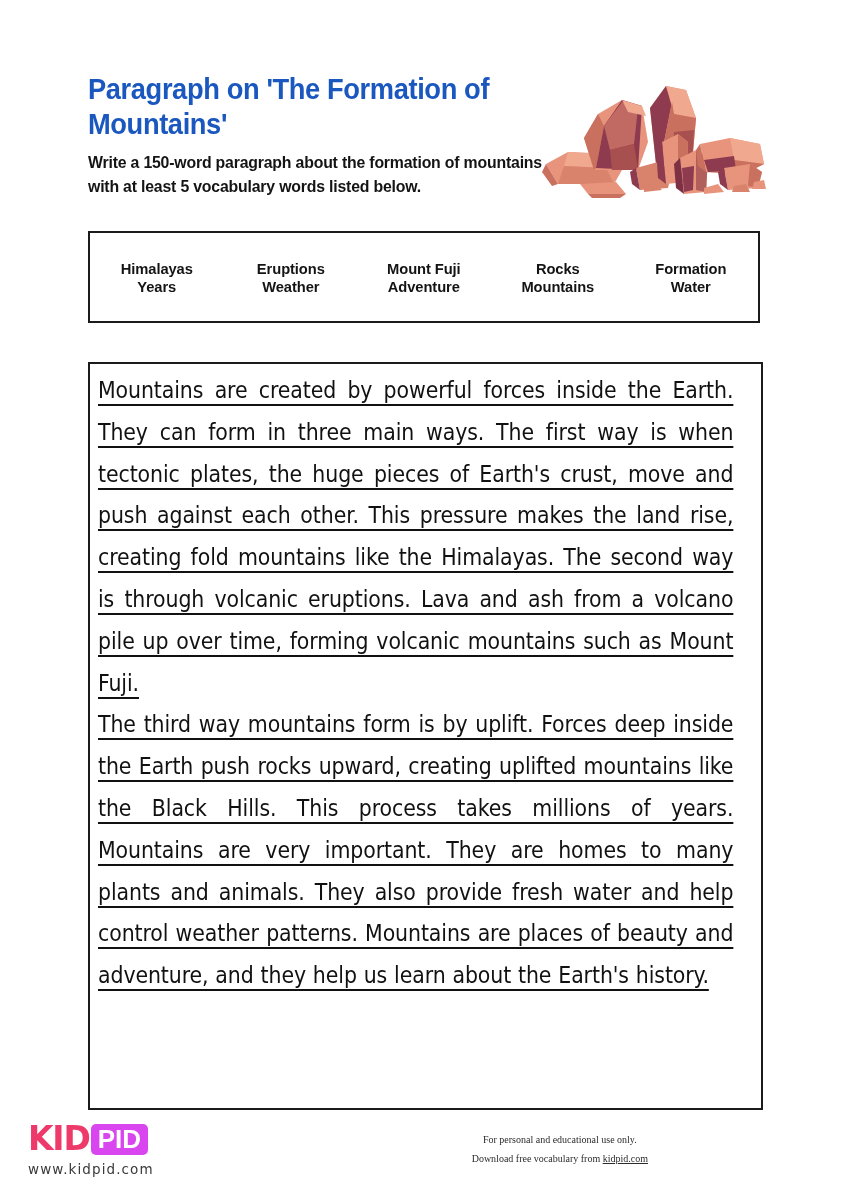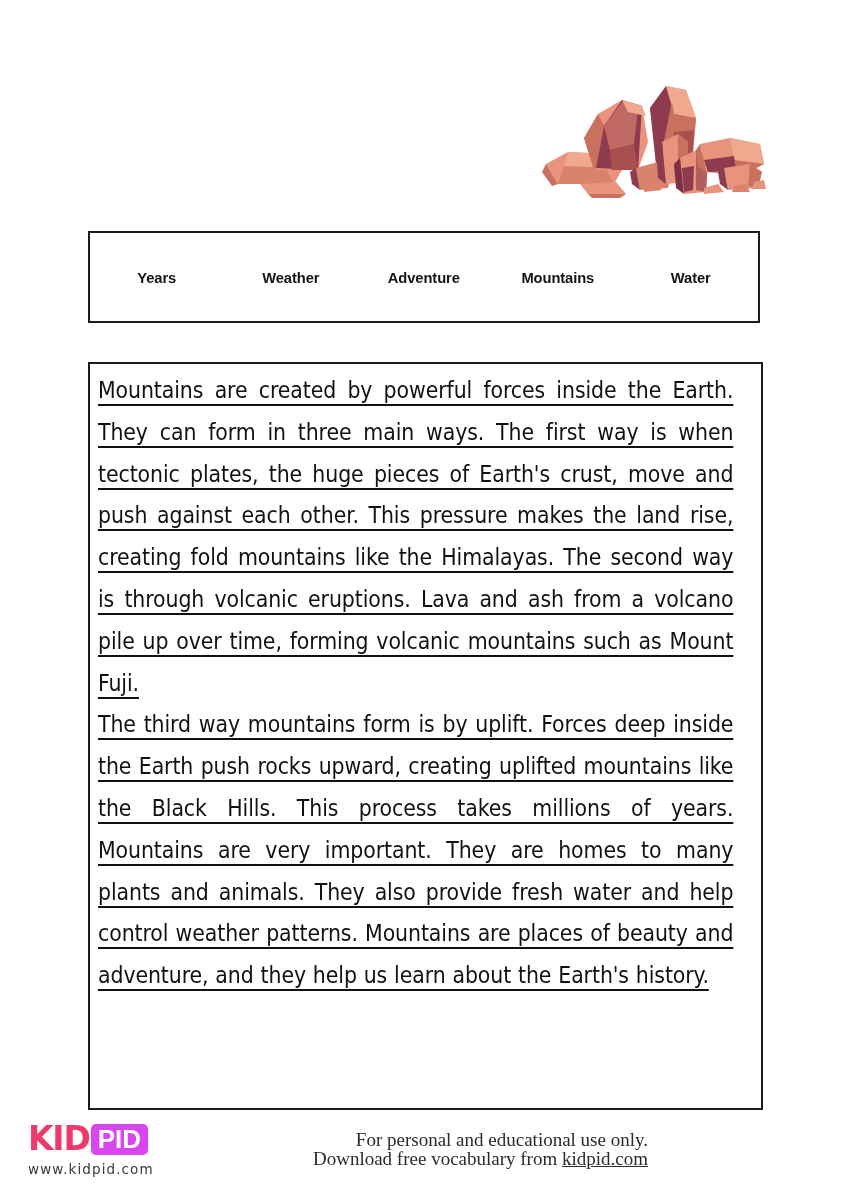--- a/index.html
+++ b/index.html
@@ -171,37 +171,41 @@
     font-family: "DejaVu Sans", sans-serif;
     font-size: 13.5px;
     color: #3a3a3a;
     letter-spacing: 1.1px;
     margin-top: 5px;
   }
   .credit {
     position: absolute;
     right: 40px;
     top: 12px;
-    text-align: right;
+    text-align: center;
     font-family: "Liberation Serif", serif;
-    font-size: 19px;
+    font-size: 10px;
     line-height: 19px;
     color: #2b2b2b;
   }
   .credit-link {
     text-decoration: underline;
     color: #2b2b2b;
   }
 </style>
 </head>
 <body>
 
 <div class="page">
 
   <div class="header">
+    <div class="header-text">
+      <h1 class="worksheet-title">Paragraph on 'The Formation of Mountains'</h1>
+      <p class="worksheet-instructions">Write a 150-word paragraph about the formation of mountains with at least 5 vocabulary words listed below.</p>
+    </div>
 
     <div class="rocks-illustration">
       <svg viewBox="0 0 230 130" xmlns="http://www.w3.org/2000/svg">
 
         <polygon points="8,92 30,80 72,82 84,98 76,112 20,112" fill="#E8937C"></polygon>
         <polygon points="8,92 20,112 14,114 4,100" fill="#C9705E"></polygon>
         <polygon points="30,80 72,82 68,96 26,94" fill="#F0A98F"></polygon>
         <polygon points="26,94 68,96 76,112 20,112" fill="#D9826C"></polygon>
         <polygon points="42,112 78,110 88,122 50,122" fill="#E8937C"></polygon>
         <polygon points="50,122 88,122 82,126 54,126" fill="#C9705E"></polygon>
@@ -243,20 +247,27 @@
 
         <polygon points="106,116 116,110 124,118 106,120" fill="#D9826C"></polygon>
         <polygon points="166,116 180,112 186,120 166,122" fill="#E8937C"></polygon>
         <polygon points="196,114 208,112 212,120 194,120" fill="#D9826C"></polygon>
         <polygon points="216,110 226,108 228,117 214,117" fill="#E8937C"></polygon>
       </svg>
     </div>
   </div>
 
   <div class="vocab-box">
+    <div class="vocab-row">
+      <span class="vocab-word">Himalayas</span>
+      <span class="vocab-word">Eruptions</span>
+      <span class="vocab-word">Mount Fuji</span>
+      <span class="vocab-word">Rocks</span>
+      <span class="vocab-word">Formation</span>
+    </div>
     <div class="vocab-row">
       <span class="vocab-word">Years</span>
       <span class="vocab-word">Weather</span>
       <span class="vocab-word">Adventure</span>
       <span class="vocab-word">Mountains</span>
       <span class="vocab-word">Water</span>
     </div>
   </div>
 
   <div class="answer-box">

